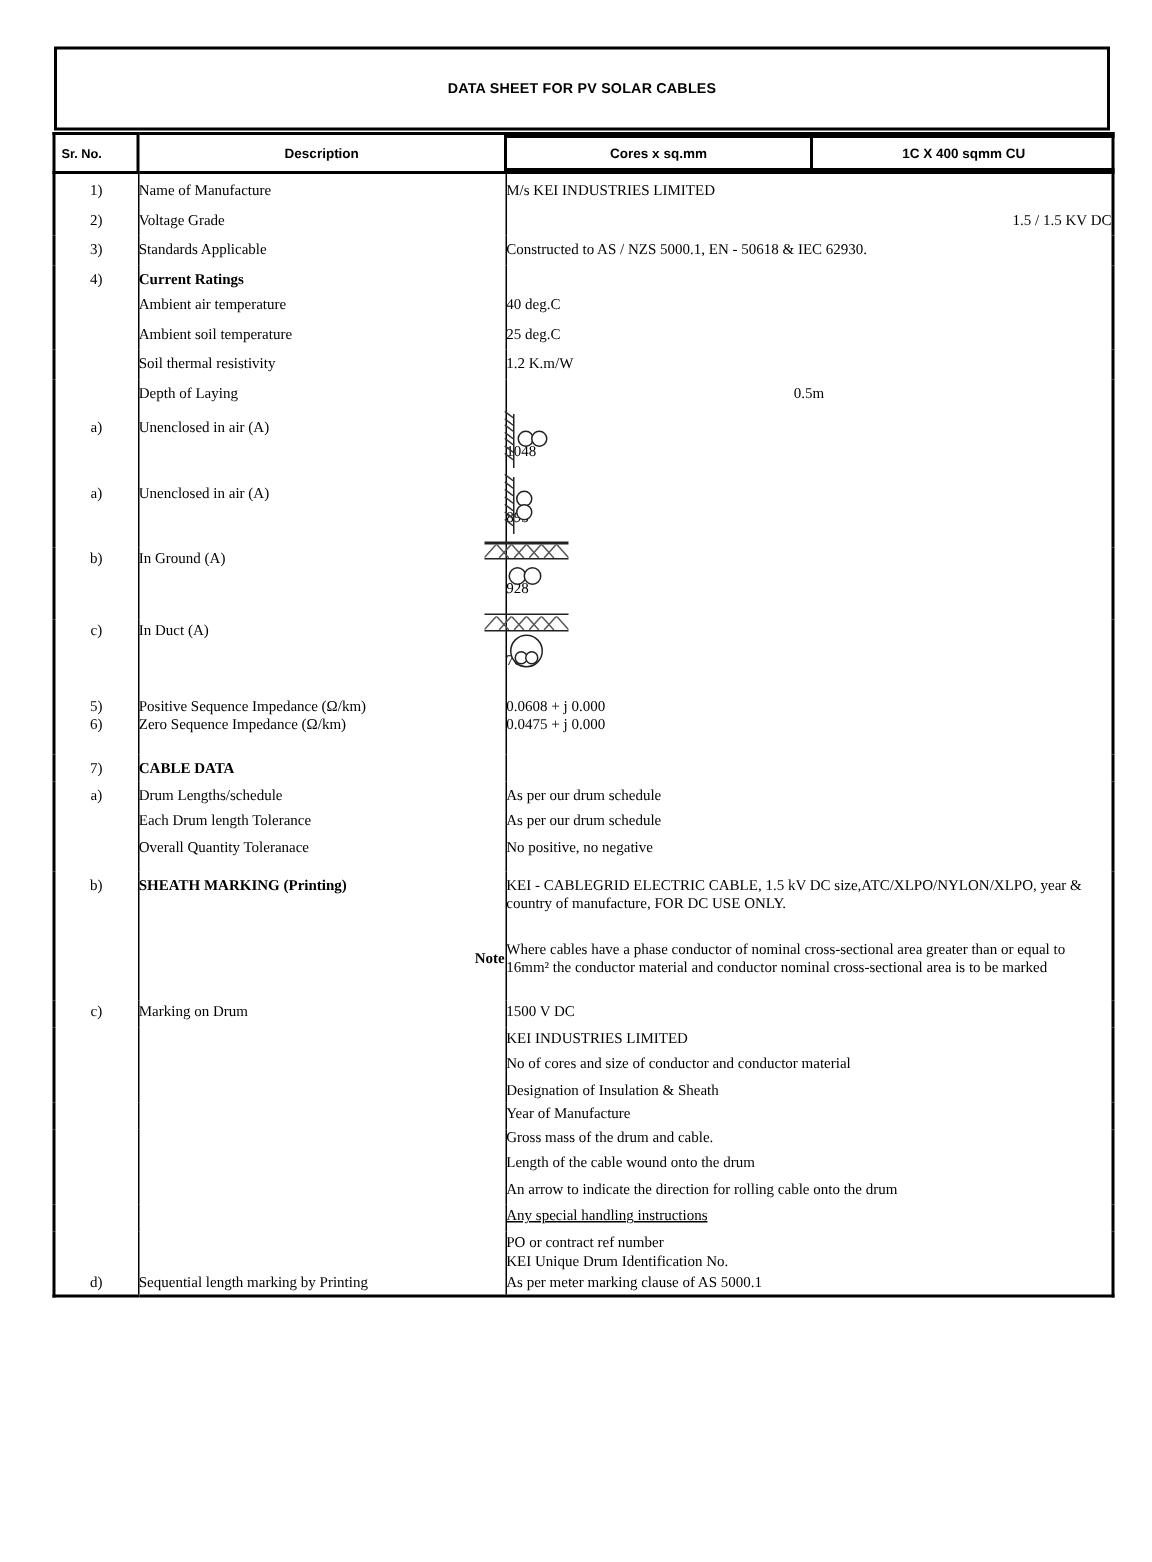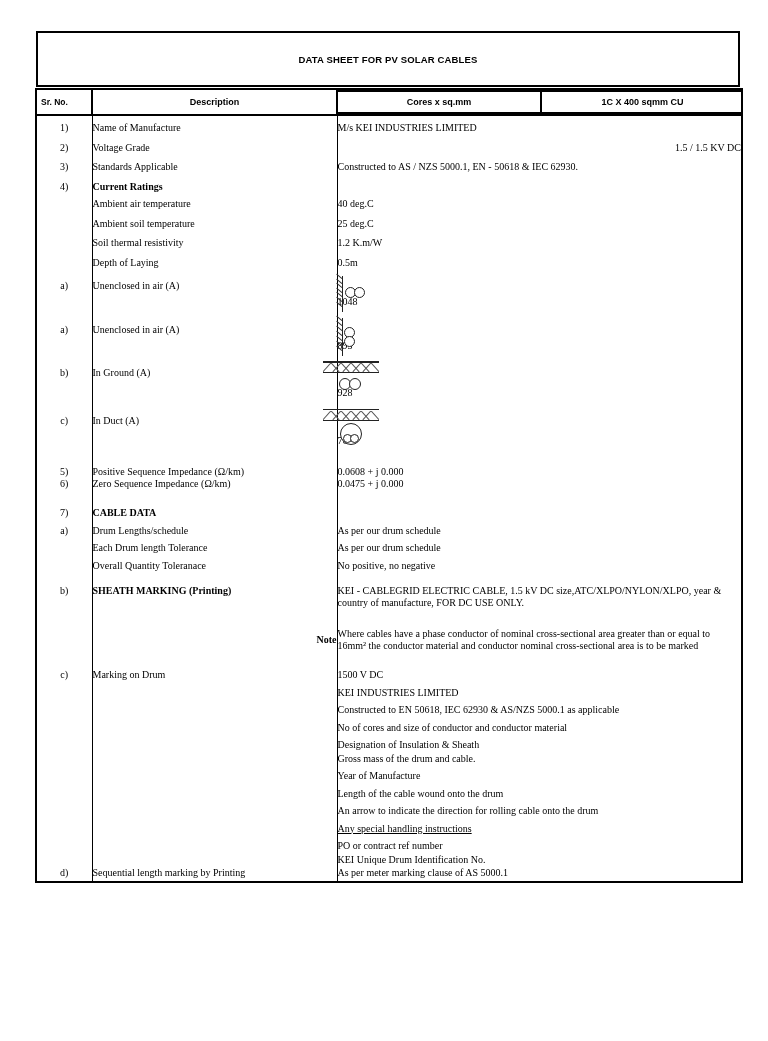--- a/index.html
+++ b/index.html
@@ -243,21 +243,21 @@
           <td class="c-val" style="padding-top: 4px; padding-bottom: 4px;">25 deg.C</td>
         </tr>
         <tr class="brow">
           <td class="c-sr" style="padding-top: 4px; padding-bottom: 4px;"></td>
           <td class="c-desc" style="padding-top: 4px; padding-bottom: 4px;"><span>Soil thermal resistivity</span></td>
           <td class="c-val" style="padding-top: 4px; padding-bottom: 4px;">1.2 K.m/W</td>
         </tr>
         <tr class="brow">
           <td class="c-sr" style="padding-top: 4px; padding-bottom: 10px;"></td>
           <td class="c-desc" style="padding-top: 4px; padding-bottom: 10px; margin-left: 16px;"><span>Depth of Laying</span></td>
-          <td class="c-val" style="padding-top: 4px; padding-bottom: 10px;">0.5m</td>
+          <td class="c-val" style="padding-top: 4px; padding-bottom: 10px; text-align: center;">0.5m</td>
         </tr>
         <tr class="brow">
           <td class="c-sr" style="padding-top: 2px; padding-bottom: 2px;">a)</td>
           <td class="c-desc" style="padding-top: 2px; padding-bottom: 2px; position: relative;"><span>Unenclosed in air  (A)</span><div style="position: absolute; right: -42px; top: -4px; width: 56px;">
               <div class="diag" style="width:46px;height:40px">
                 <span class="wall-v" style="top:2px;height:36px"></span>
                 <span class="tick" style="top:4px"></span>
                 <span class="tick" style="top:8.6px"></span>
                 <span class="tick" style="top:13.2px"></span>
                 <span class="tick" style="top:17.799999999999997px"></span>
@@ -387,41 +387,36 @@
           <td class="c-val" style="padding-top: 2px; padding-bottom: 4px;">1500 V DC</td>
         </tr>
         <tr class="brow">
           <td class="c-sr" style="padding-top: 2px; padding-bottom: 4px;"></td>
           <td class="c-desc" style="padding-top: 2px; padding-bottom: 4px;"><span></span></td>
           <td class="c-val" style="padding-top: 2px; padding-bottom: 4px;">KEI INDUSTRIES LIMITED</td>
         </tr>
         <tr class="brow">
           <td class="c-sr" style="padding-top: 2px; padding-bottom: 4px;"></td>
           <td class="c-desc" style="padding-top: 2px; padding-bottom: 4px;"><span></span></td>
-          <td class="c-val" style="padding-top: 2px; padding-bottom: 4px;">Constructed to EN 50618, IEC 62930 &amp; AS/NZS 5000.1 as applicable</td>
-        </tr>
-        <tr class="brow">
-          <td class="c-sr" style="padding-top: 2px; padding-bottom: 4px;"></td>
-          <td class="c-desc" style="padding-top: 2px; padding-bottom: 4px;"><span></span></td>
           <td class="c-val" style="padding-top: 2px; padding-bottom: 4px; margin-left: 28px;">No of cores and size of conductor and conductor material</td>
         </tr>
         <tr class="brow">
           <td class="c-sr" style="padding-top: 2px; padding-bottom: 2px;"></td>
           <td class="c-desc" style="padding-top: 2px; padding-bottom: 2px;"><span></span></td>
           <td class="c-val" style="padding-top: 2px; padding-bottom: 2px;">Designation of Insulation &amp; Sheath</td>
         </tr>
         <tr class="brow">
+          <td class="c-sr" style="padding-top: 2px; padding-bottom: 4px;"></td>
+          <td class="c-desc" style="padding-top: 2px; padding-bottom: 4px;"><span></span></td>
+          <td class="c-val" style="padding-top: 2px; padding-bottom: 4px;">Year of Manufacture</td>
+        </tr>
+        <tr class="brow">
           <td class="c-sr" style="padding-top: 0px; padding-bottom: 4px;"></td>
           <td class="c-desc" style="padding-top: 0px; padding-bottom: 4px;"><span></span></td>
           <td class="c-val" style="padding-top: 0px; padding-bottom: 4px;">Gross mass of the drum and cable.</td>
-        </tr>
-        <tr class="brow">
-          <td class="c-sr" style="padding-top: 2px; padding-bottom: 4px;"></td>
-          <td class="c-desc" style="padding-top: 2px; padding-bottom: 4px;"><span></span></td>
-          <td class="c-val" style="padding-top: 2px; padding-bottom: 4px;">Year of Manufacture</td>
         </tr>
         <tr class="brow">
           <td class="c-sr" style="padding-top: 2px; padding-bottom: 4px;"></td>
           <td class="c-desc" style="padding-top: 2px; padding-bottom: 4px;"><span></span></td>
           <td class="c-val" style="padding-top: 2px; padding-bottom: 4px;">Length of the cable wound onto the drum</td>
         </tr>
         <tr class="brow">
           <td class="c-sr" style="padding-top: 2px; padding-bottom: 4px;"></td>
           <td class="c-desc" style="padding-top: 2px; padding-bottom: 4px;"><span></span></td>
           <td class="c-val" style="padding-top: 2px; padding-bottom: 4px;">An arrow to indicate the direction for rolling cable onto the drum</td>

